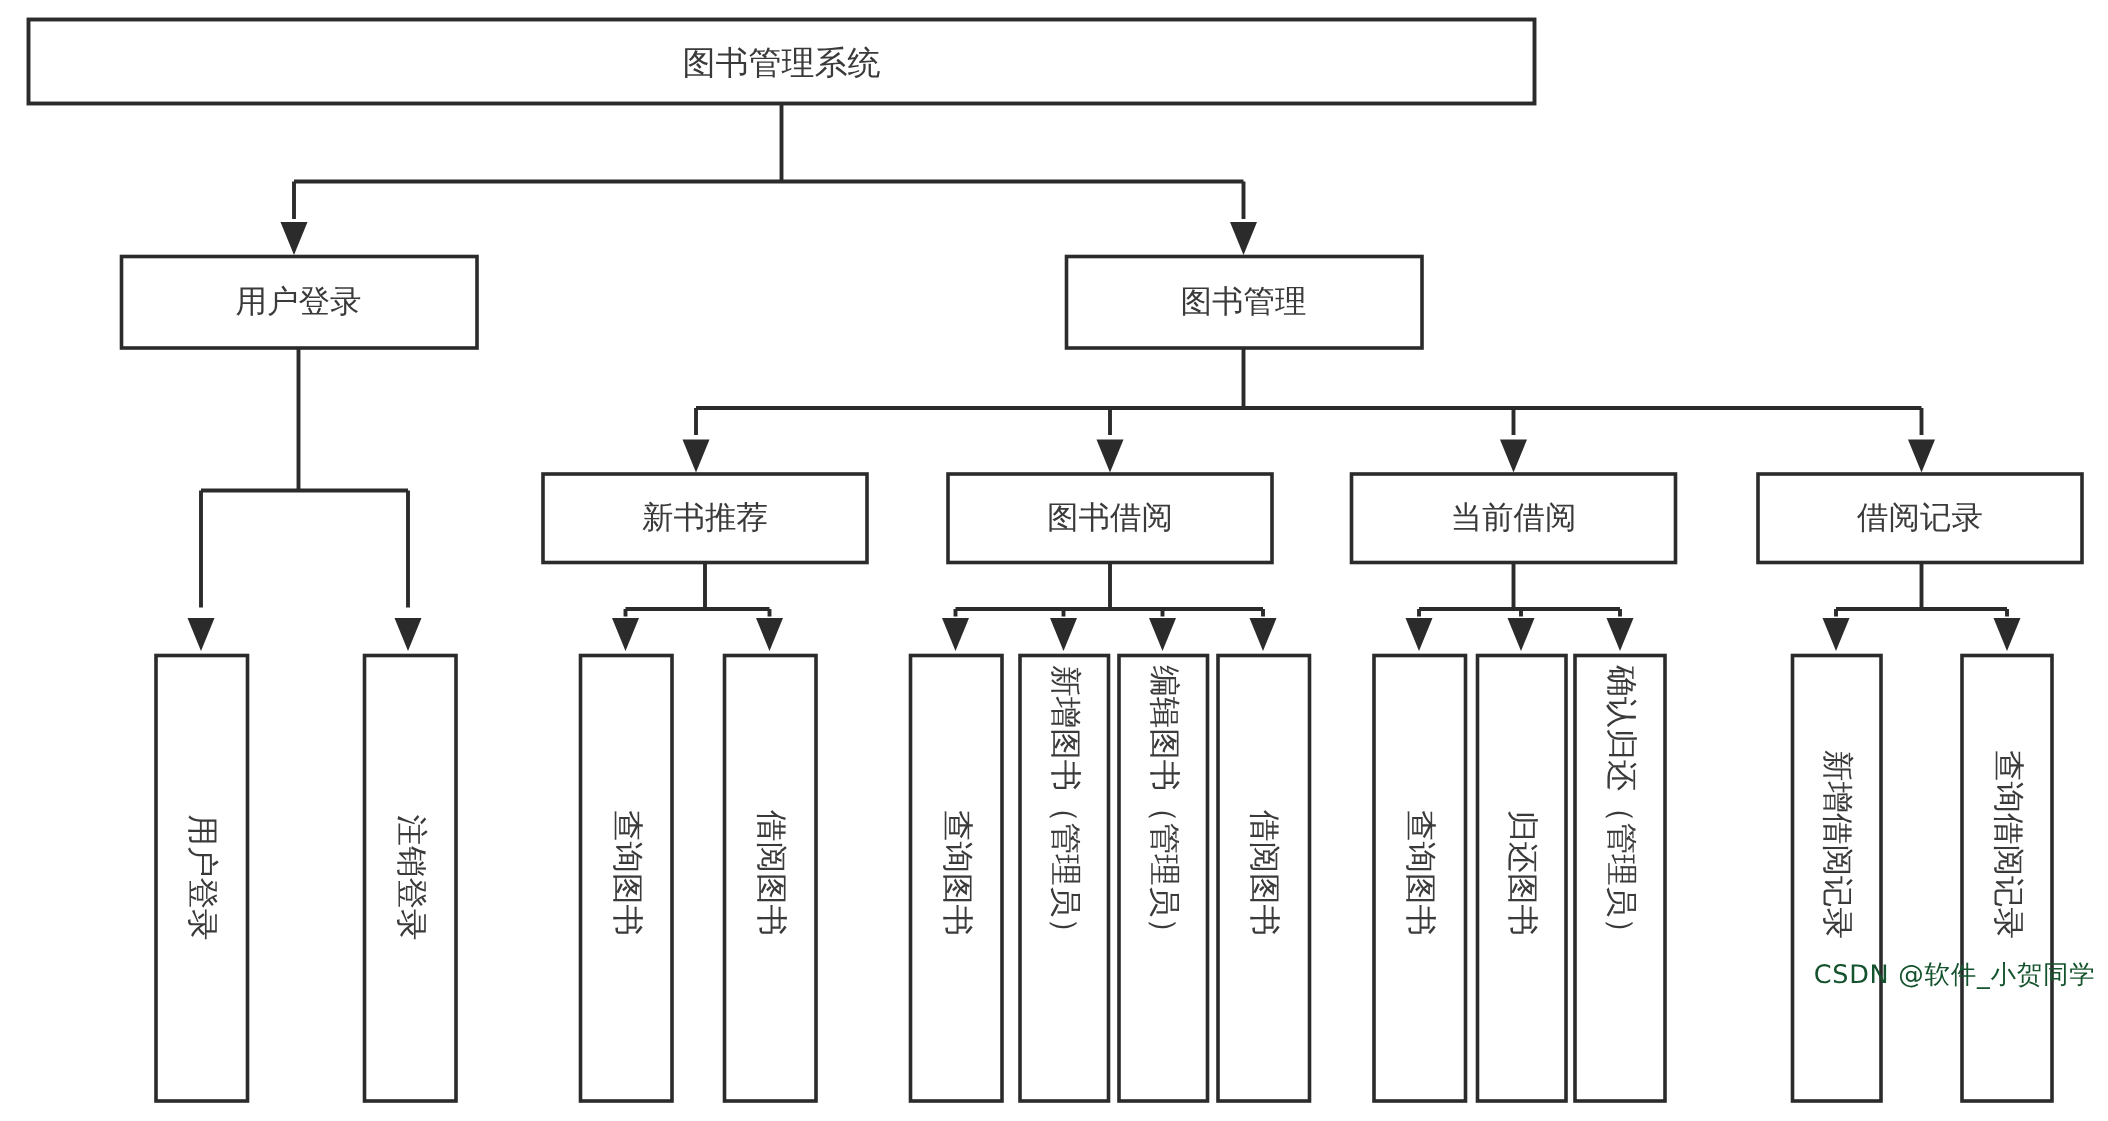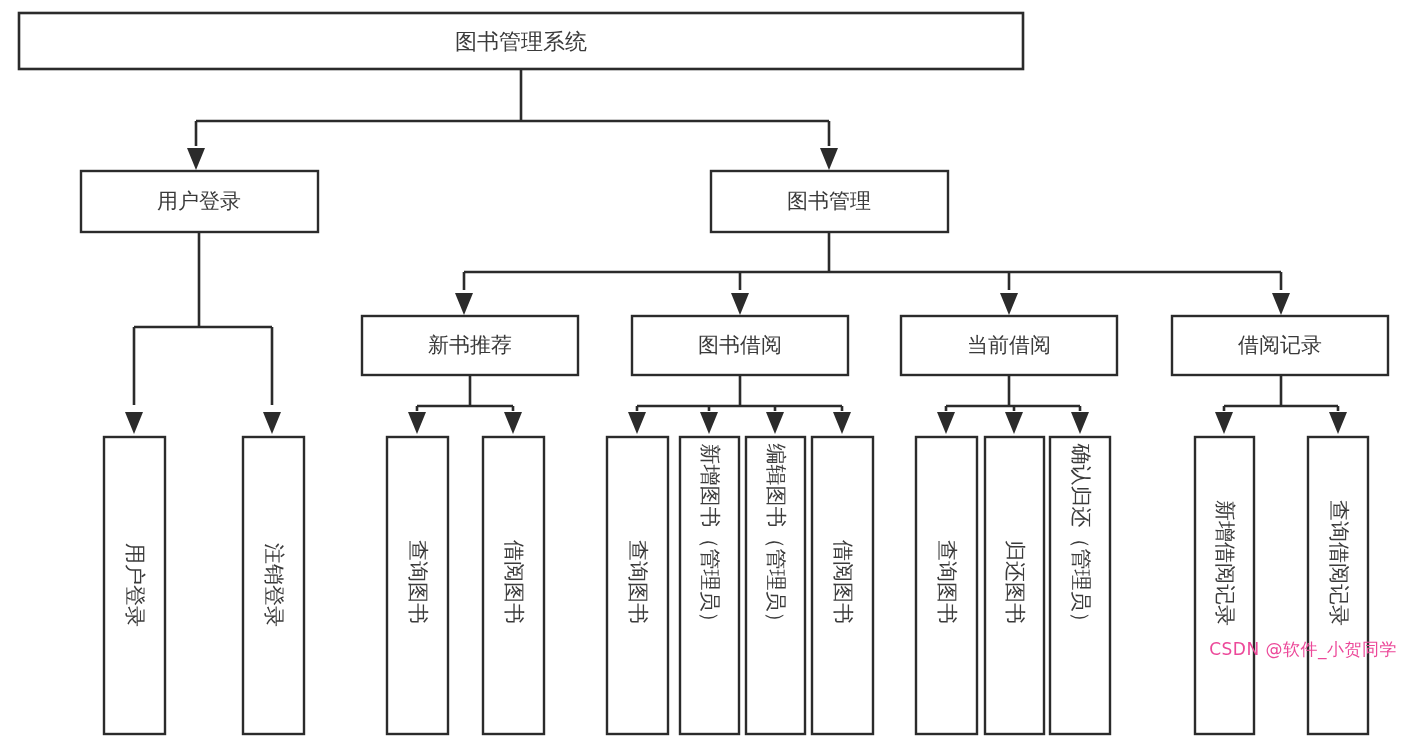--- a/index.html
+++ b/index.html
@@ -60,21 +60,21 @@
     font-size: 21px;
     text-anchor: middle;
     dominant-baseline: middle;
   }
   .watermark {
     position: absolute;
     right: 8px;
     bottom: 6px;
     font-family: "DejaVu Sans", "Liberation Sans", sans-serif;
     font-size: 17px;
-    color: #ec4899;
+    color: #14532d;
     letter-spacing: 0.5px;
     white-space: nowrap;
     user-select: none;
   }
 </style>
 </head>
 <body>
 
 <div id="diagram-root">
 

